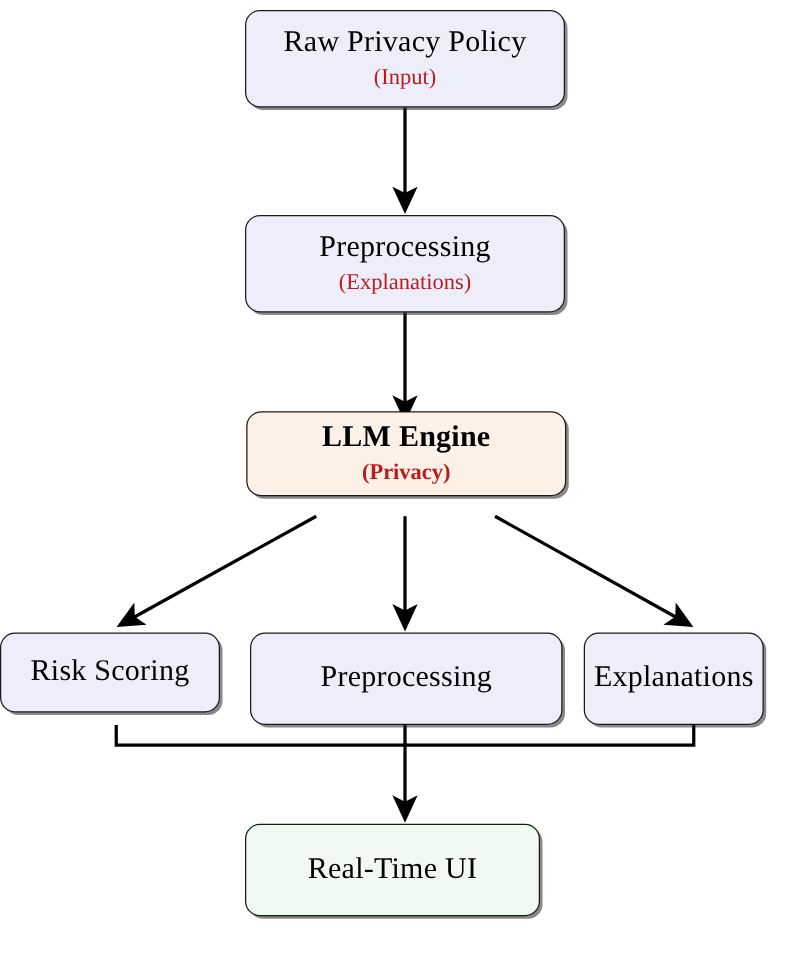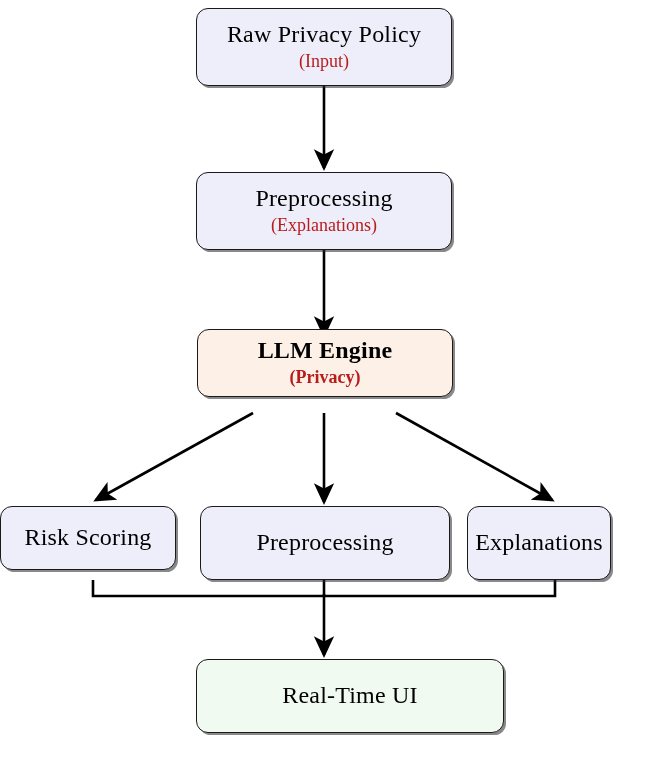--- a/index.html
+++ b/index.html
@@ -115,17 +115,17 @@
   </div>
 
   <div class="node single" style="left:200px; top:506px; width:250px; height:74px; background:#EEEEFB;">
     <div class="node-title">Preprocessing</div>
   </div>
 
   <div class="node single" style="left:467px; top:506px; width:144px; height:74px; background:#EEEEFB;">
     <div class="node-title">Explanations</div>
   </div>
 
-  <div class="node single" style="left:196px; top:659px; width:308px; height:74px; background:#F0FAF0;">
+  <div class="node single" style="left:196px; top:659px; width:236px; height:74px; background:#F0FAF0;">
     <div class="node-title">Real-Time UI</div>
   </div>
 
 </div>
 
 </body></html>

